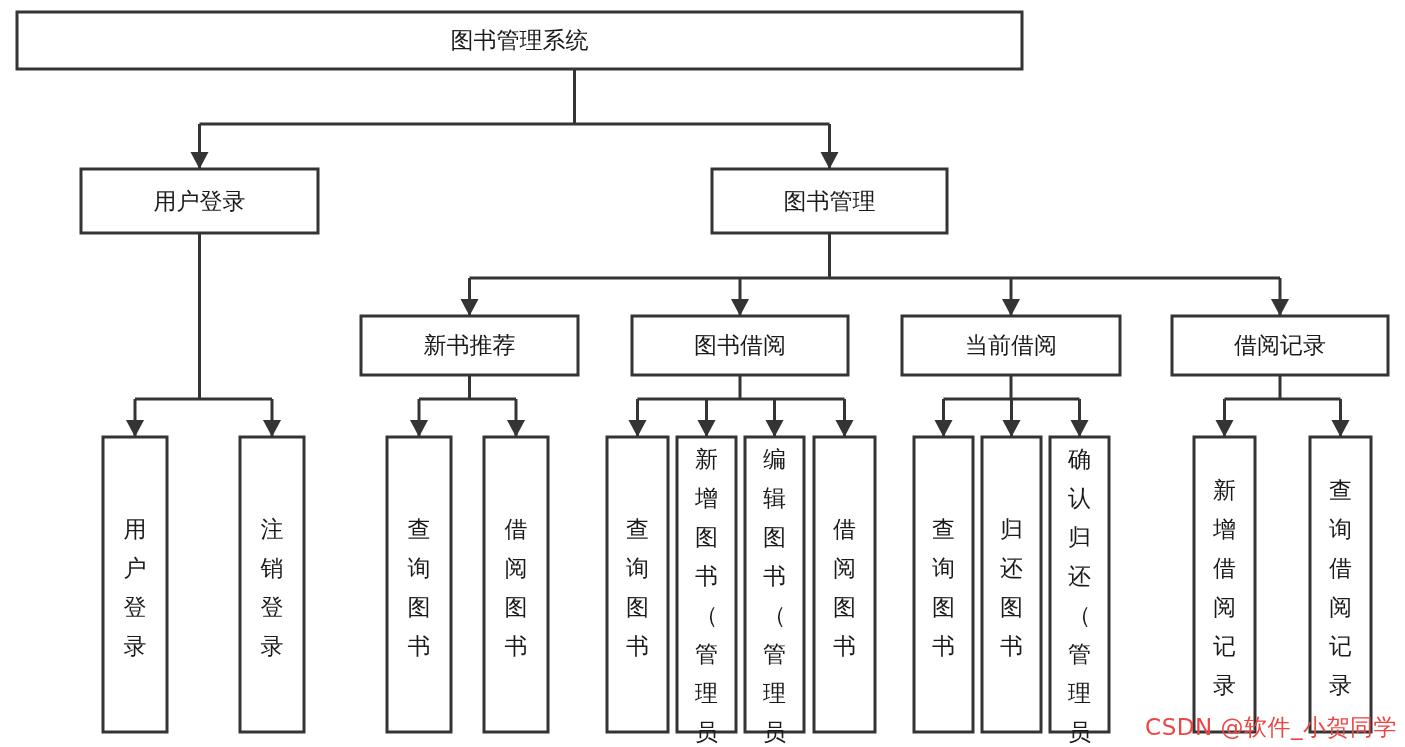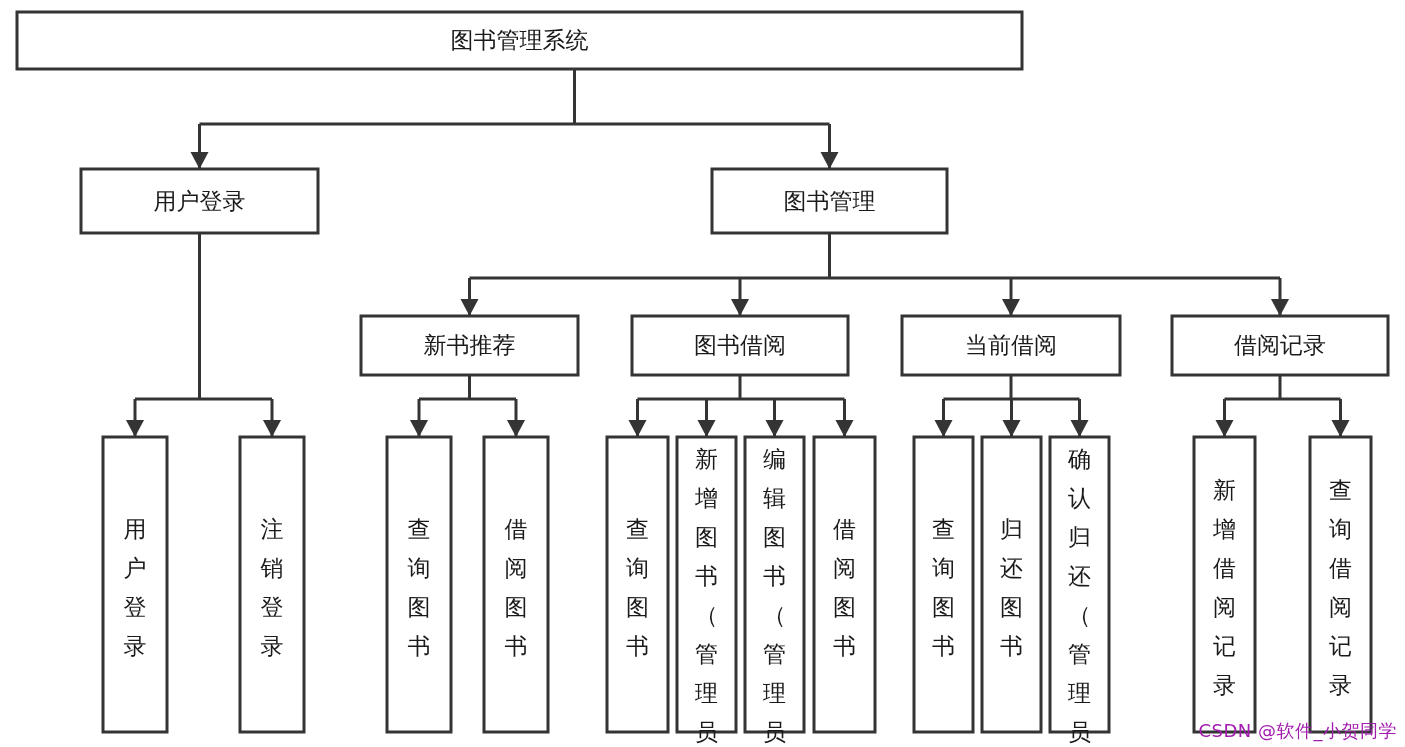--- a/index.html
+++ b/index.html
@@ -52,22 +52,22 @@
   }
   .arrow-head {
     fill: #343434;
     stroke: none;
   }
   .watermark {
     position: absolute;
     right: 8px;
     bottom: 4px;
     font-family: "DejaVu Sans", "Liberation Sans", sans-serif;
-    font-size: 18px;
-    color: #a21caf;
+    font-size: 23px;
+    color: #ef4444;
     white-space: nowrap;
     letter-spacing: 0.5px;
     pointer-events: none;
   }
 </style>
 </head>
 <body>
 
 <div id="diagram-root">
   <svg class="flowchart" viewBox="0 0 1405 747" xmlns="http://www.w3.org/2000/svg">

